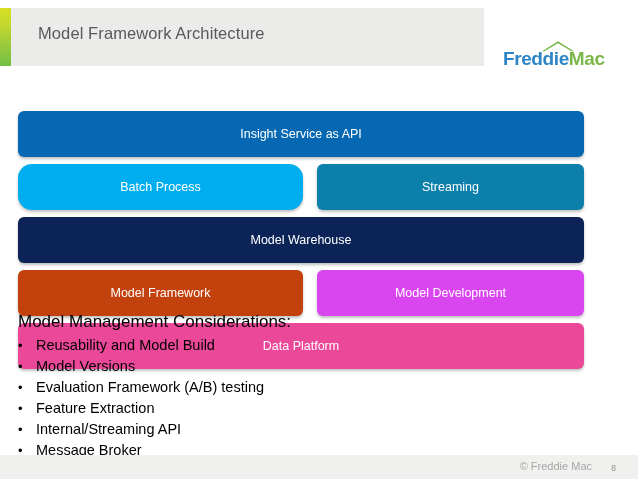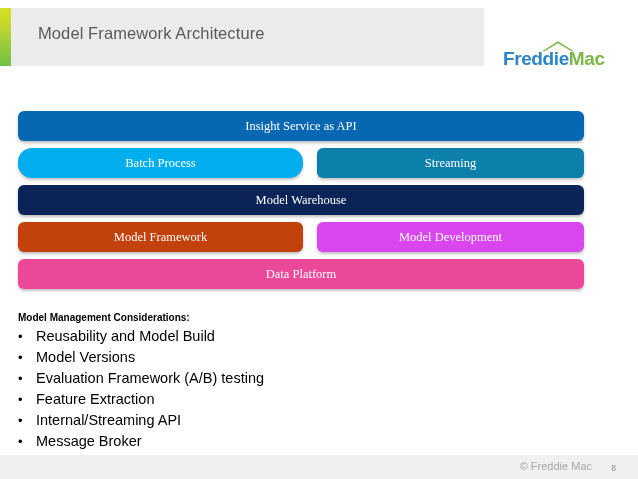--- a/index.html
+++ b/index.html
@@ -81,31 +81,30 @@
     left: 18px;
     top: 111px;
     width: 566px;
   }
   .row {
     display: flex;
     gap: 14px;
     margin-bottom: 7px;
   }
   .bar {
-    height: 30px;
+    height: 46px;
     border-radius: 6px;
     display: flex;
     align-items: center;
     justify-content: center;
     color: #ffffff;
     font-size: 12.5px;
     box-shadow: 0 2px 3px rgba(0,0,0,0.25);
     box-sizing: border-box;
     white-space: nowrap;
-    font-family: Liberation Serif, serif;
   }
   .bar-full { flex: 1 1 100%; }
   .bar-left  { flex: 0 0 285px; }
   .bar-right { flex: 1 1 auto; }
 
   .c-insight    { background: #0668b3; }
   .c-batch      { background: #00aeef; border-radius: 14px; }
   .c-streaming  { background: #0d7fab; }
   .c-warehouse  { background: #0b2357; }
   .c-framework  { background: #c2410c; }
@@ -113,22 +112,22 @@
   .c-platform   { background: #ec4899; align-items: center; }
 
   
   .considerations {
     position: absolute;
     left: 18px;
     top: 312px;
     width: 420px;
   }
   .cons-heading {
-    font-size: 10px;
-    font-weight: bold;
+    font-size: 17px;
+    font-weight: normal;
     color: #000000;
     margin-bottom: 3px;
   }
   .bullet-list {
     list-style: none;
     margin: 0;
     padding: 0;
   }
   .bullet-item {
     display: flex;

